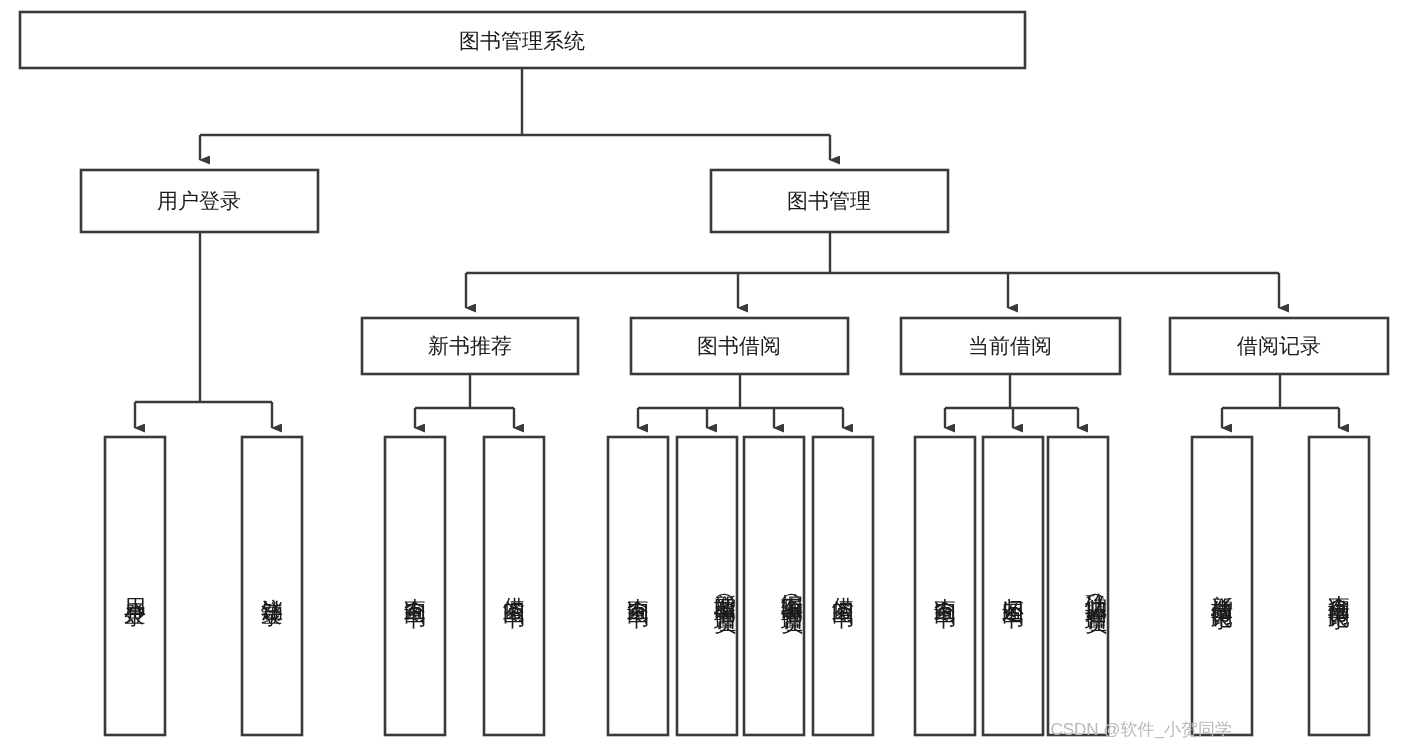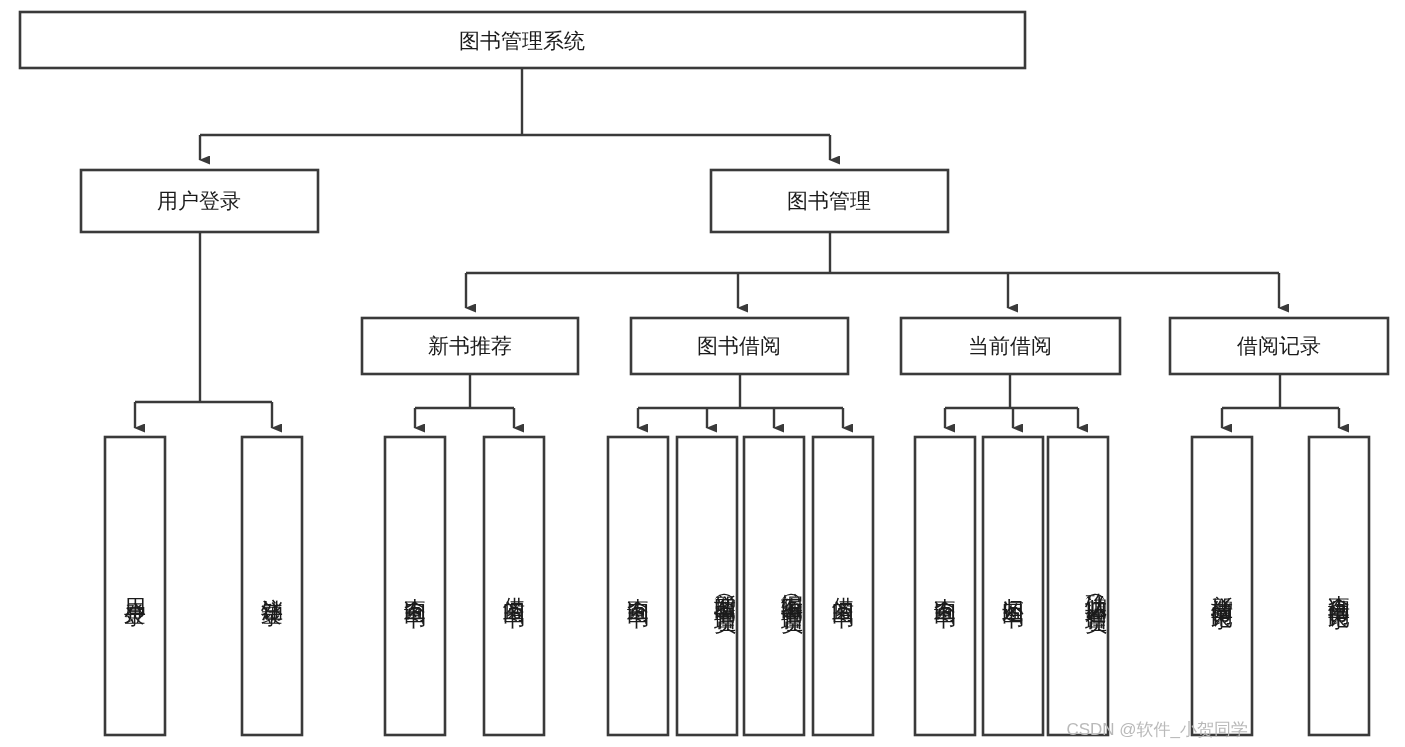--- a/index.html
+++ b/index.html
@@ -54,21 +54,21 @@
     letter-spacing: 3px;
     color: #1b1b1b;
     display: flex;
     align-items: center;
     justify-content: center;
     white-space: nowrap;
     pointer-events: none;
   }
   .watermark {
     position: absolute;
-    right: 12px;
+    right: 28px;
     bottom: 6px;
     font-family: "Liberation Sans", "DejaVu Sans", sans-serif;
     font-size: 17px;
     color: #b9b9b9;
     white-space: nowrap;
   }
 </style>
 </head>
 <body>
 

